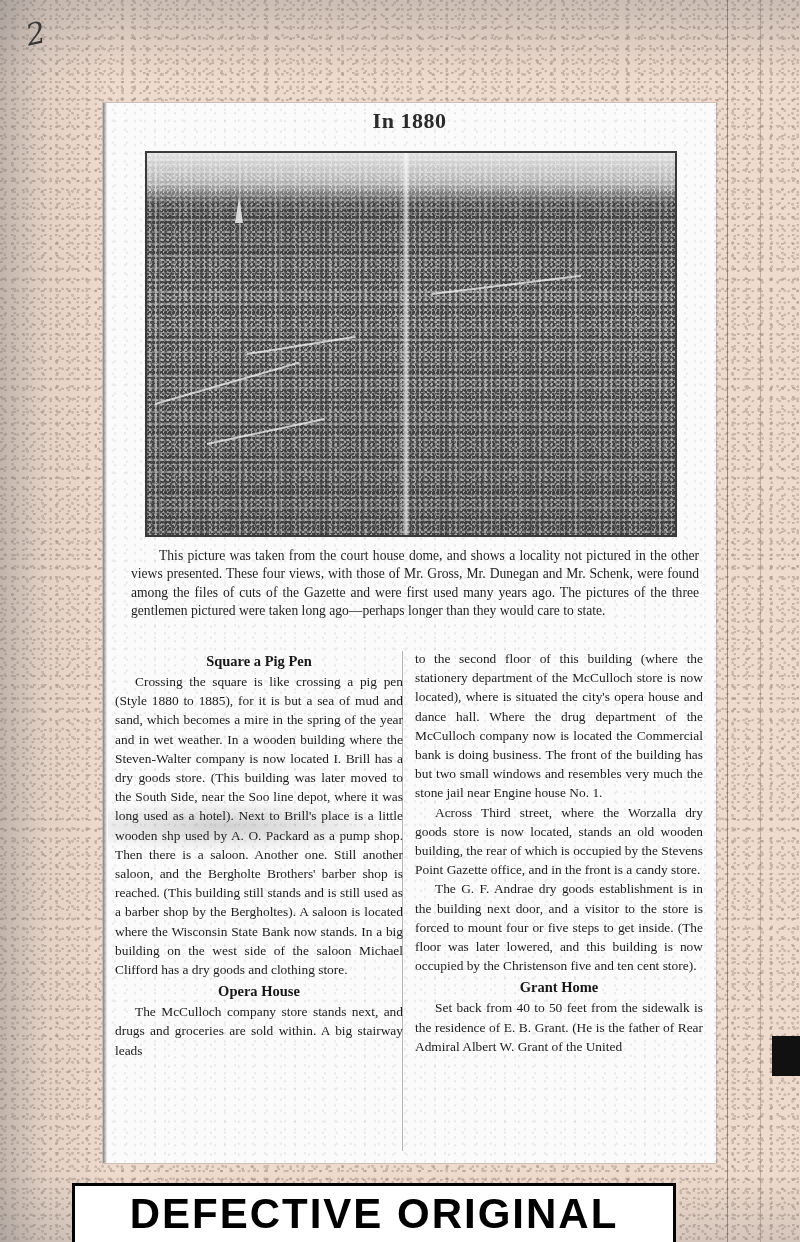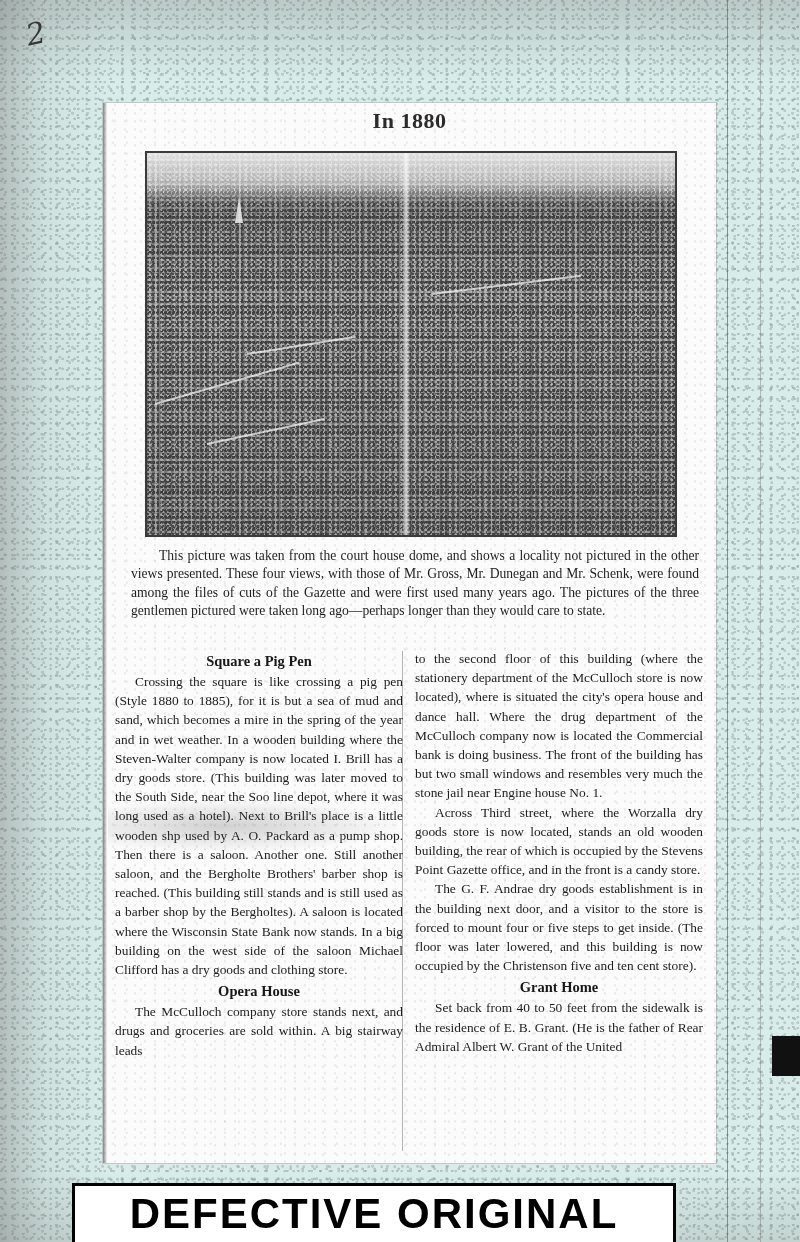--- a/index.html
+++ b/index.html
@@ -11,21 +11,21 @@
   body {
     font-family: "Liberation Serif", serif;
   }
 
   
   #page {
     position: relative;
     width: 800px;
     height: 1242px;
     overflow: hidden;
-    background: #5eead4;
+    background: #f97316;
   }
 
   
   #scan-bg {
     position: absolute;
     inset: 0;
     background-color: #eeeeee;
     background-image:
       radial-gradient(circle at 12% 8%,  rgba(150,150,150,.55) 0 1.1px, transparent 1.6px),
       radial-gradient(circle at 37% 23%, rgba(150,150,150,.45) 0 1.2px, transparent 1.7px),

